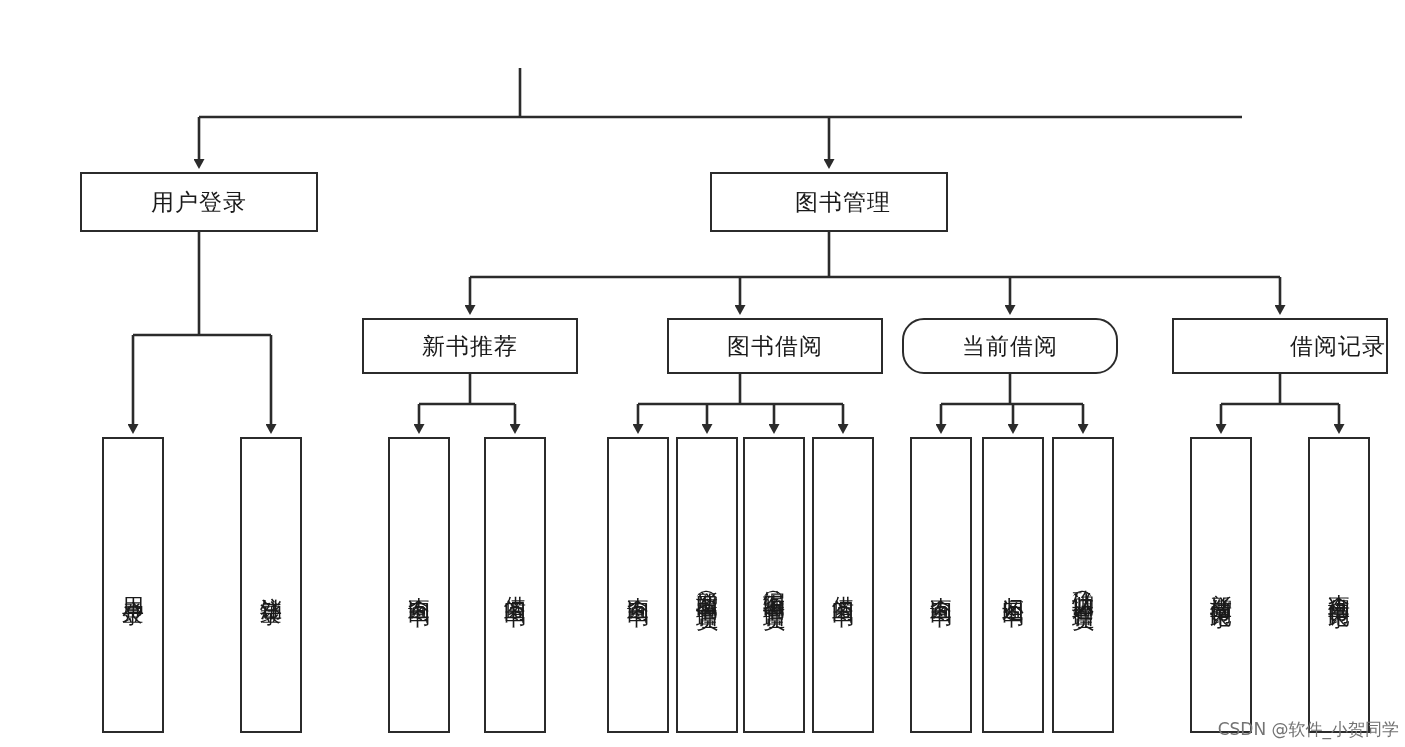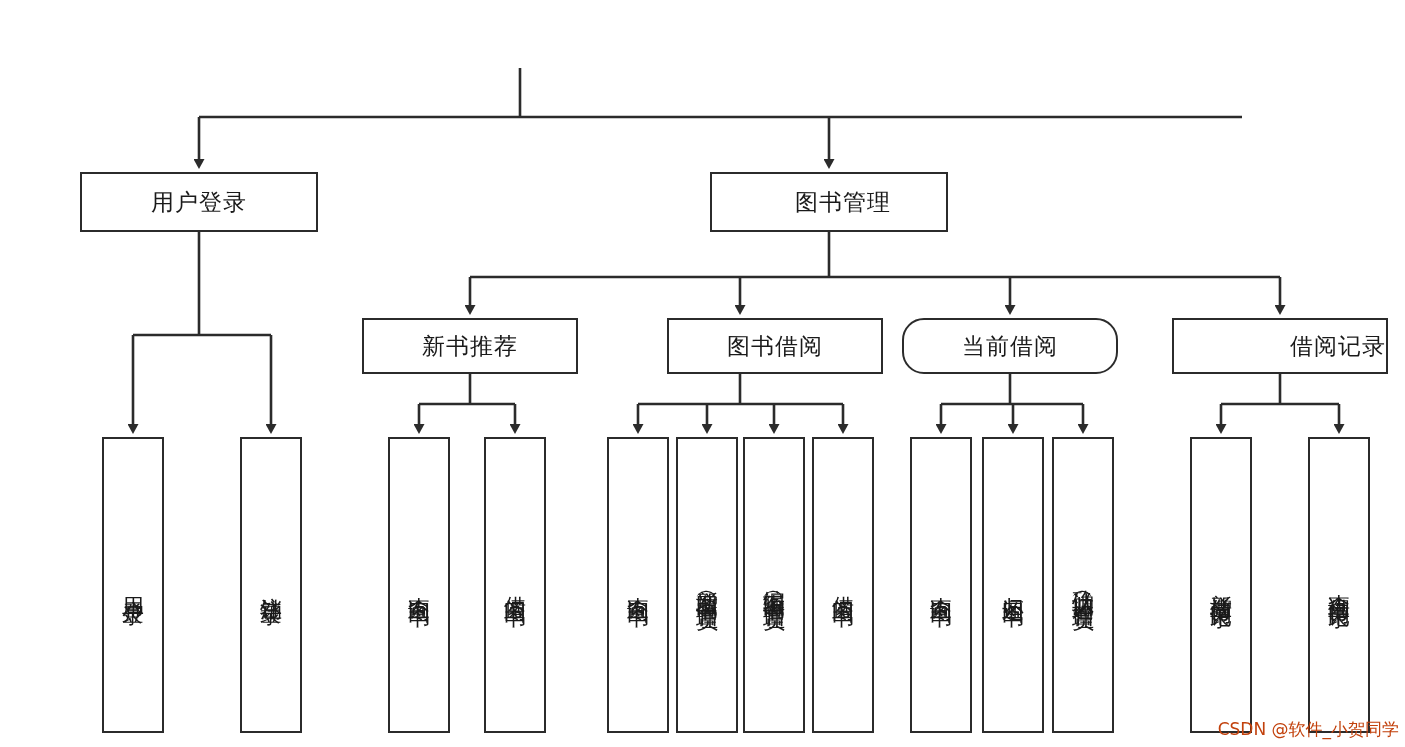--- a/index.html
+++ b/index.html
@@ -52,21 +52,21 @@
     text-orientation: upright;
     line-height: 1.18;
     letter-spacing: 3px;
     white-space: nowrap;
   }
   .watermark {
     position: absolute;
     right: 6px;
     bottom: 6px;
     font-size: 17px;
-    color: #c2410c;
+    color: #737373;
     z-index: 5;
     white-space: nowrap;
   }
 </style>
 </head>
 <body>
 
 <div id="stage">
 
   <svg id="wires" viewBox="0 0 1405 747" xmlns="http://www.w3.org/2000/svg">

